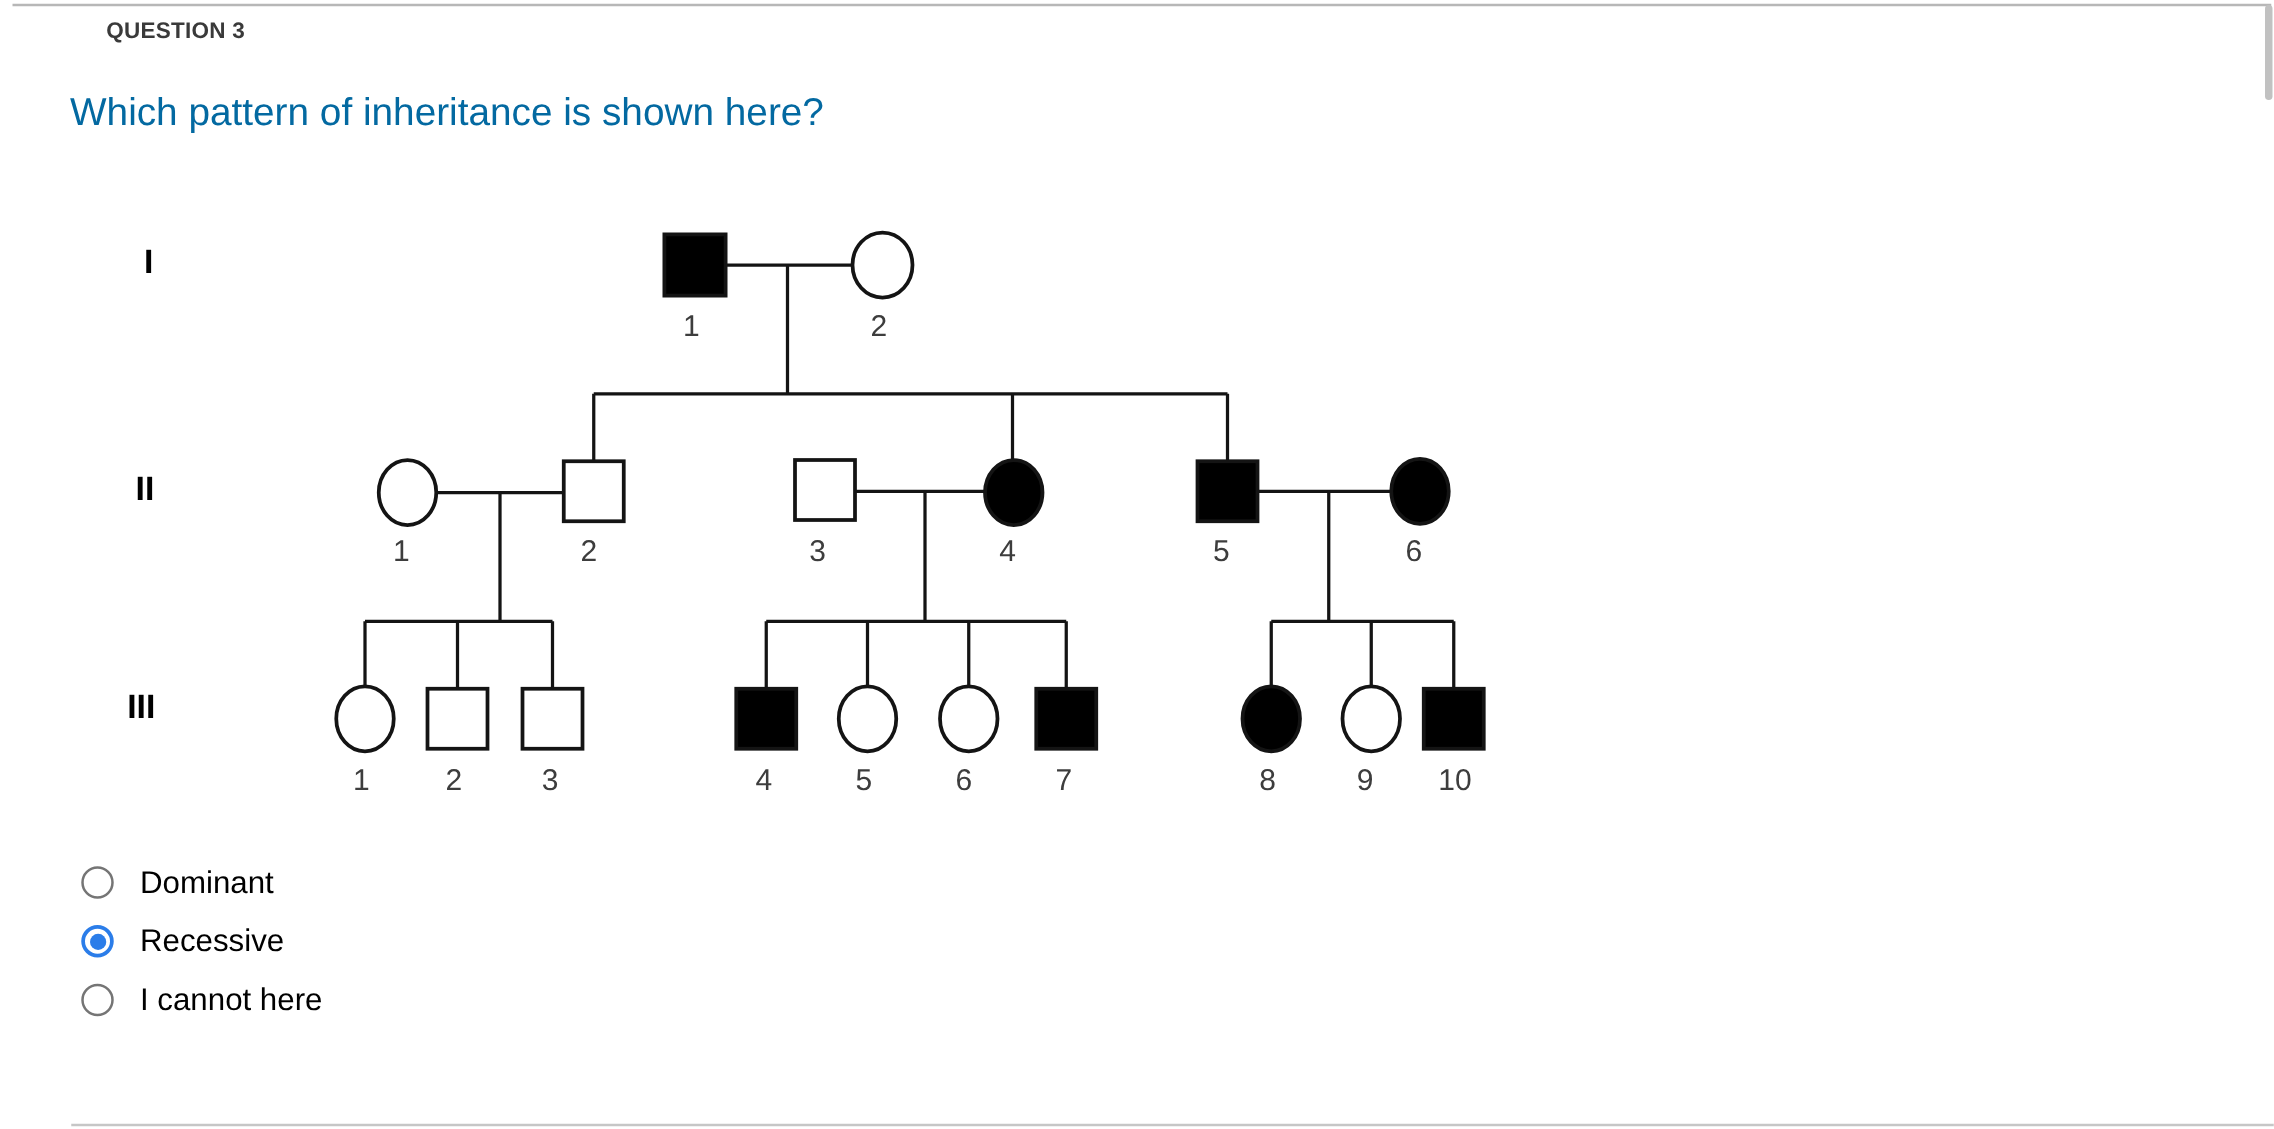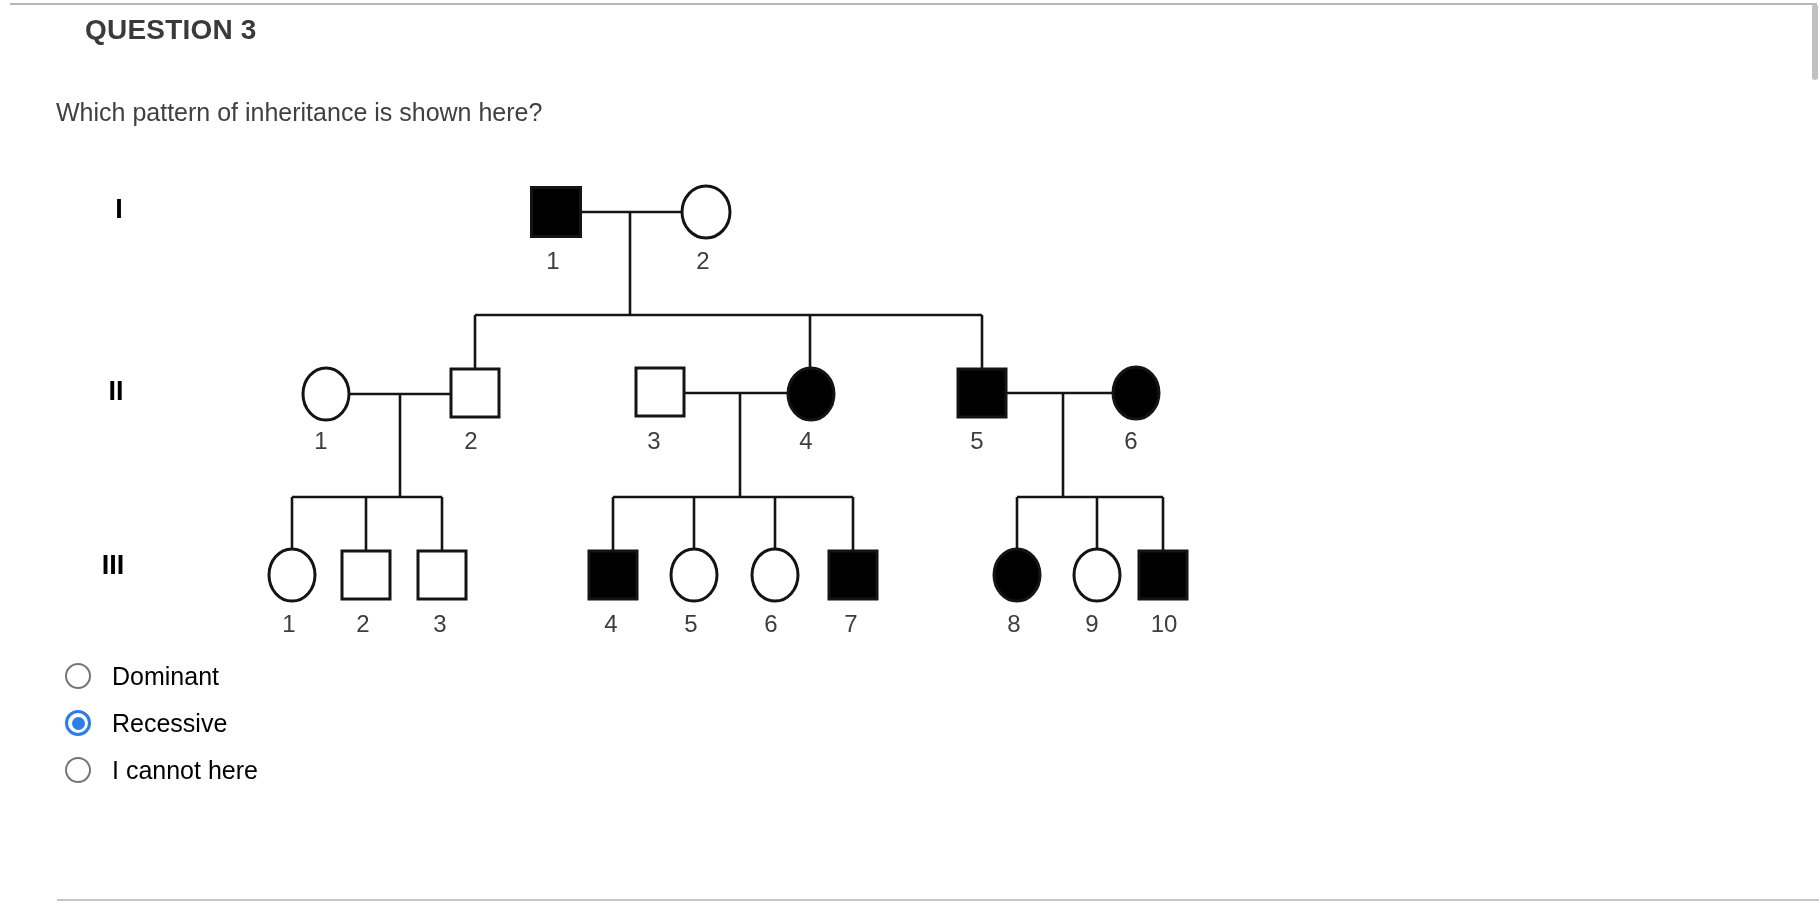--- a/index.html
+++ b/index.html
@@ -3,30 +3,30 @@
 <meta charset="utf-8">
 <style>
   html,body{margin:0;padding:0;}
   body{
     width:1819px;height:903px;position:relative;background:#ffffff;
     font-family:"Liberation Sans","DejaVu Sans",sans-serif;overflow:hidden;
   }
   .top-border{position:absolute;left:10px;right:2px;top:3px;height:2px;background:#b7b7b7;}
   .bottom-border{position:absolute;left:57px;right:0;top:899px;height:2px;background:#c6c6c6;}
   .scrollbar-thumb{position:absolute;right:1px;top:4px;width:6px;height:76px;background:#c1c1c1;border-radius:3px;}
-  .q-header{position:absolute;left:85px;top:14px;font-size:28px;font-weight:bold;color:#3a3a3a;letter-spacing:.2px;}
-  .q-text{position:absolute;left:56px;top:98px;font-size:25px;color:#404040;}
+  .q-header{position:absolute;left:85px;top:14px;font-size:18px;font-weight:bold;color:#3a3a3a;letter-spacing:.2px;}
+  .q-text{position:absolute;left:56px;top:72px;font-size:31px;color:#0369a1;}
   .pedigree-wrap{position:absolute;left:85px;top:150px;width:1120px;height:500px;}
   .ped-line{stroke:#141414;stroke-width:2.6;fill:none;}
   .ped-sym{stroke:#141414;stroke-width:3;}
   .ped-unaff{fill:#ffffff;}
   .ped-aff{fill:#000000;}
   .ped-num{font-family:"Liberation Sans","DejaVu Sans",sans-serif;font-size:24px;fill:#3d3d3d;text-anchor:middle;}
   .gen-label{font-family:"Liberation Sans","DejaVu Sans",sans-serif;font-size:27px;font-weight:bold;fill:#000000;text-anchor:middle;}
-  .options{position:absolute;left:65px;top:661px;}
+  .options{position:absolute;left:65px;top:691px;}
   .option-row{display:flex;align-items:center;height:30px;margin-bottom:17px;cursor:pointer;}
   .radio{box-sizing:border-box;width:26px;height:26px;border-radius:50%;border:2px solid #757575;background:#ffffff;flex:0 0 auto;position:relative;}
   .option-row.selected .radio{border:3.5px solid #2b7de9;}
   .option-row.selected .radio::after{
     content:"";position:absolute;left:50%;top:50%;width:13px;height:13px;margin:-6.5px 0 0 -6.5px;
     border-radius:50%;background:#2b7de9;
   }
   .option-label{margin-left:21px;font-size:25px;color:#000000;}
 </style>
 </head>

